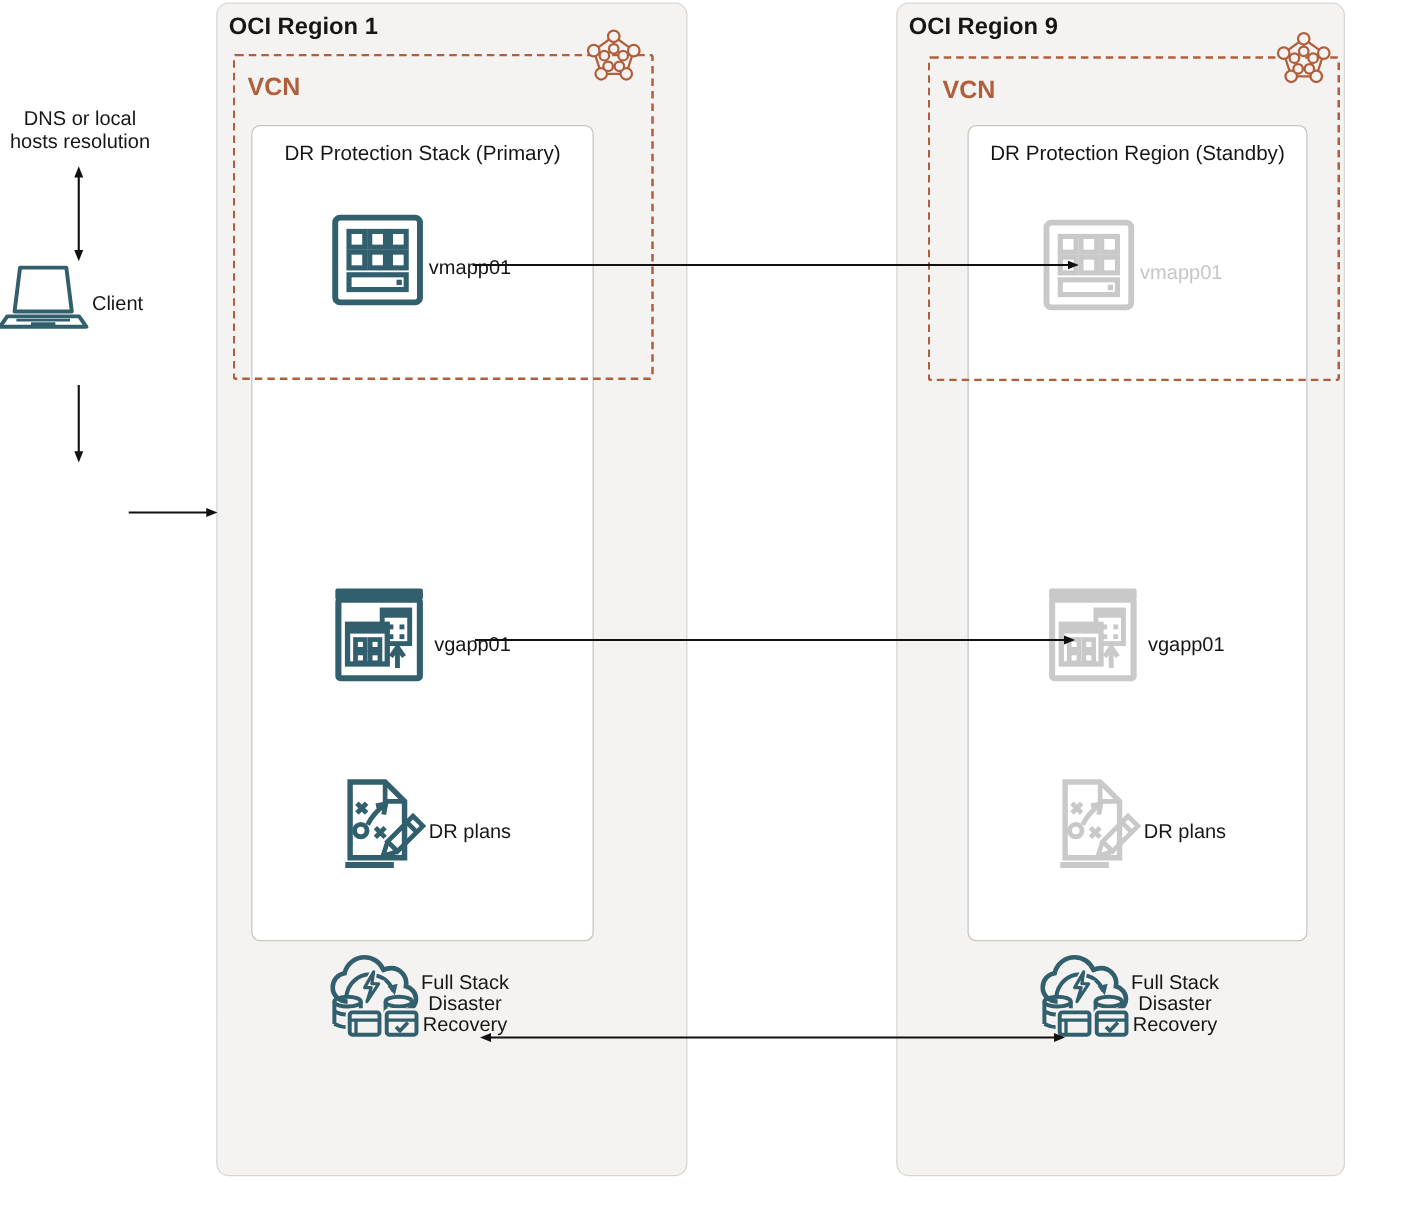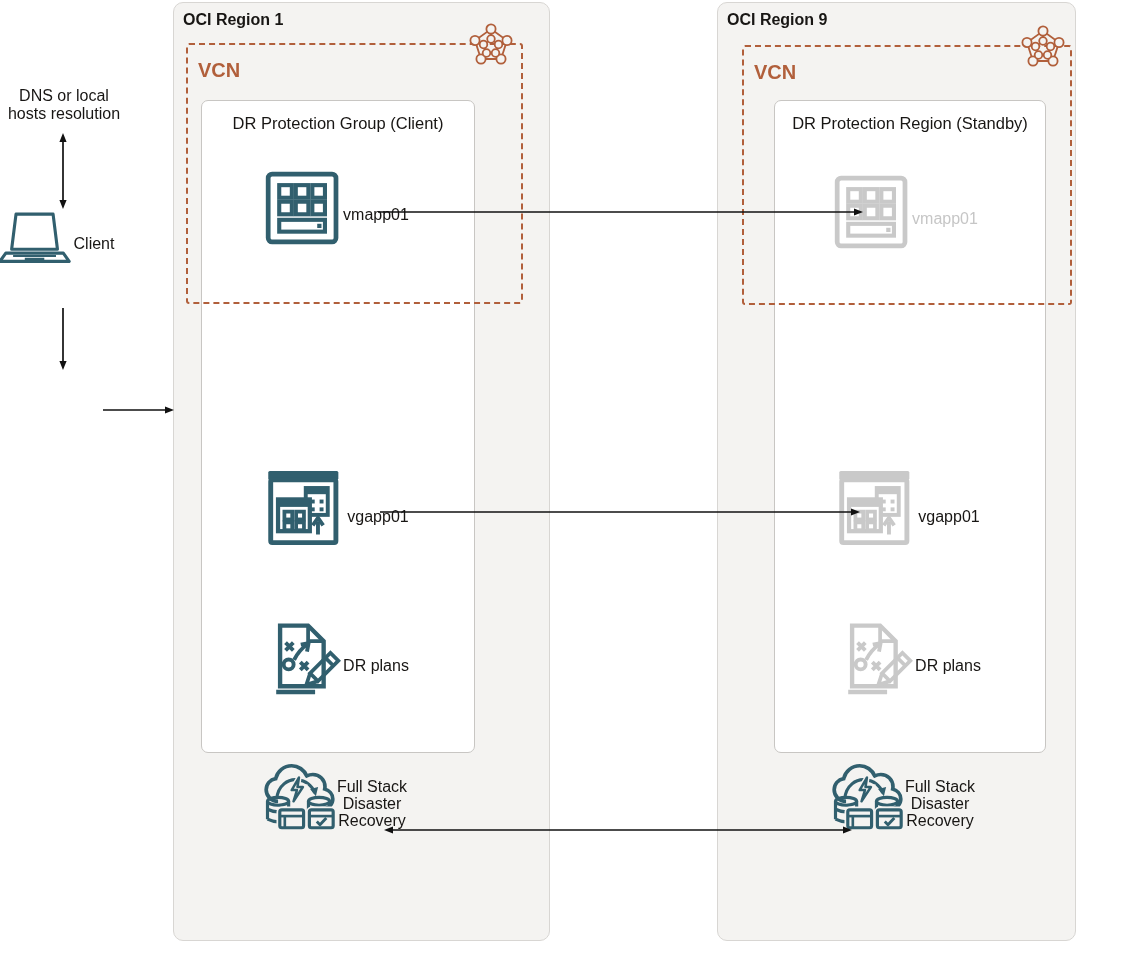--- a/index.html
+++ b/index.html
@@ -4,21 +4,21 @@
 <style>
   :root{
     --icon-teal:#315f6e; --icon-gray:#c9c9c9; --vcn-orange:#b15f3b;
     --region-bg:#f4f3f1; --region-border:#d8d6d3; --box-border:#c8c6c3;
     --text:#181614; --gray-text:#c6c6c6;
   }
   html,body{margin:0;padding:0;background:#fff;}
   .canvas{position:relative;width:1141px;height:971px;background:#fff;
           font-family:"Liberation Sans",sans-serif;color:var(--text);overflow:hidden;}
   .region{position:absolute;background:var(--region-bg);border:1px solid var(--region-border);border-radius:10px;}
-  .region-title{position:absolute;left:9px;top:8px;font-weight:bold;font-size:16px;}
+  .region-title{position:absolute;left:9px;top:8px;font-weight:bold;font-size:19px;}
   .vcn-box{position:absolute;border:2px dashed var(--vcn-orange);border-radius:3px;}
   .vcn-label{position:absolute;left:10px;top:14px;font-weight:bold;font-size:20px;color:var(--vcn-orange);}
   .group-box{position:absolute;background:#fff;border:1px solid var(--box-border);border-radius:7px;}
   .group-title{position:absolute;left:0;right:0;top:13px;text-align:center;font-size:16.5px;}
   .pentagon{position:absolute;color:var(--vcn-orange);}
   .node{position:absolute;display:flex;align-items:center;
         transform:translateX(-50%);z-index:3;}
   .node .cap{margin-top:12px;font-size:16px;line-height:17px;text-align:center;white-space:nowrap;}
   .node .cap.tight{margin-top:10px;}
   .teal{color:var(--icon-teal);}
@@ -154,21 +154,21 @@
       </g>
       <path d="M48,46 L68,62.5 L59,64 L63.8,73.5 L58.8,76 L54,66.4 L48.8,71 Z" fill="currentColor" stroke="#fff" stroke-width="2.4" stroke-linejoin="round"></path>
     </symbol>
   </defs>
 </svg>
 
 <div class="canvas">
 
   <div class="region" style="left:173px;top:2px;width:375px;height:937px">
     <div class="group-box" style="left:27px;top:97px;width:272px;height:651px">
-      <div class="group-title">DR Protection Group (Client)</div>
+      <div class="group-title">DR Protection Stack (Primary)</div>
     </div>
     <div class="vcn-box" style="left:12px;top:40px;width:333px;height:257px">
       <span class="vcn-label">VCN</span>
     </div>
     <div class="region-title">OCI Region 1</div>
     <svg class="pentagon" style="left:294px;top:19px" width="46" height="46">
         <use href="#sym-vcn"></use>
       </svg>
   </div>
 

